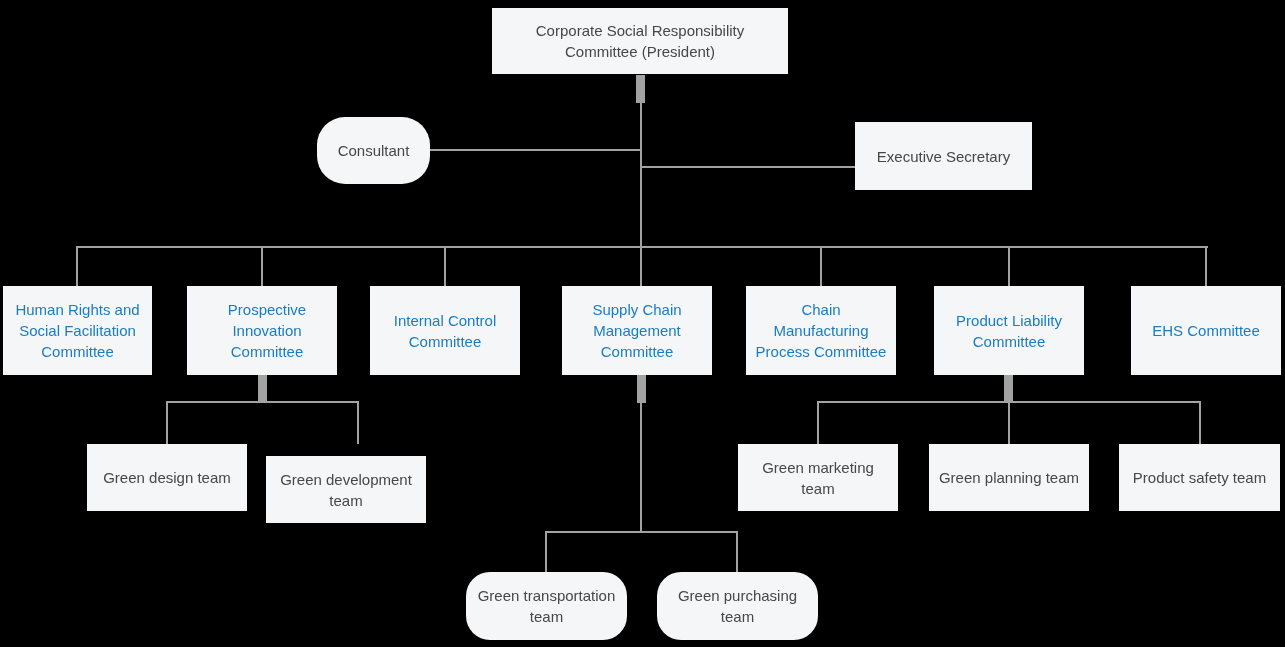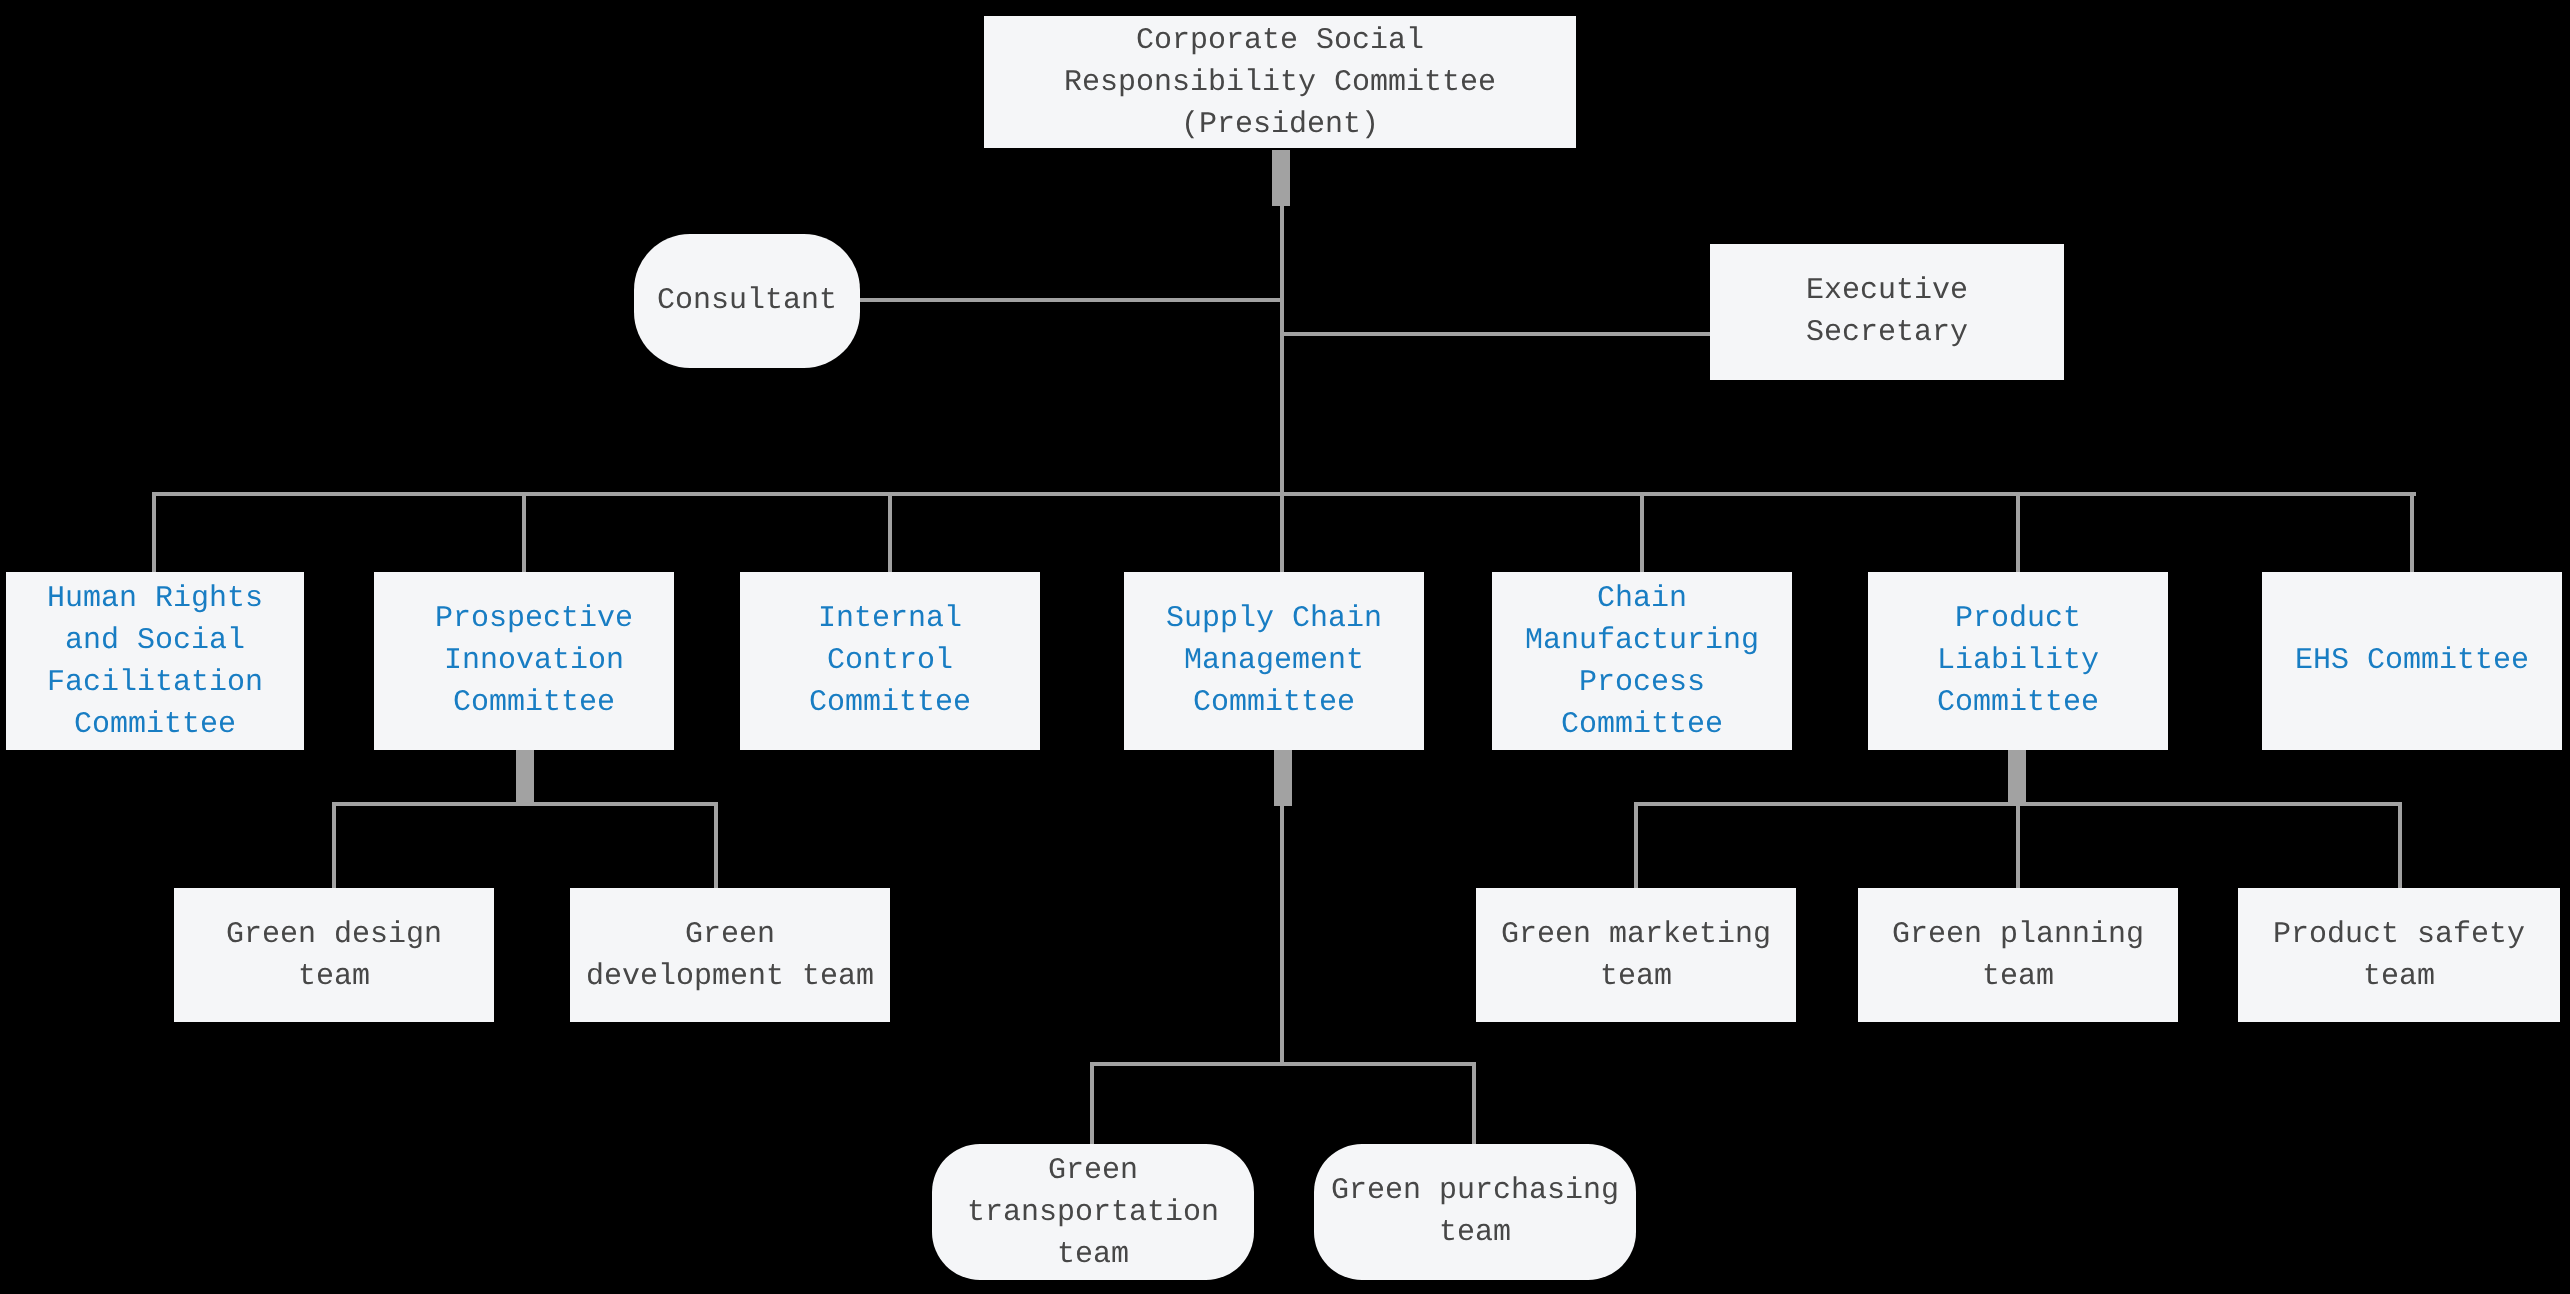--- a/index.html
+++ b/index.html
@@ -1,20 +1,20 @@
 <!DOCTYPE html>
 <html style="--background: #000000; --box-bg: #f5f6f8; --text: #474747; --committee-text: #187dc3; --line: #a2a2a2;"><head>
 <meta charset="utf-8">
 <style>
   html,body{margin:0;padding:0;background:#000;}
   .canvas{
     position:relative;
     width:1285px;height:645px;
     background:var(--background,#000);
-    font-family:Liberation Mono, monospace;
+    font-family:Liberation Sans, sans-serif;
     overflow:hidden;
   }
   .box{
     position:absolute;
     background:var(--box-bg,#f5f6f8);
     color:var(--text,#474747);
     display:flex;align-items:center;justify-content:center;
     text-align:center;
     font-size:15px;line-height:21px;
     box-sizing:border-box;
@@ -65,21 +65,21 @@
   
   #stub-c4{left:637px;top:375px;height:28px;}
   #v-supply{left:640px;top:402px;width:2px;height:130px;}
   #h-supply{left:545px;top:531px;width:193px;height:2px;}
   #ds1{left:545px;top:533px;width:2px;height:39px;}
   #ds2{left:736px;top:533px;width:2px;height:39px;}
 
   
   .team{top:444px;height:67px;}
   #t1{left:87px;width:160px;}
-  #t2{left:285px;width:160px;}
+  #t2{left:266px;width:160px;margin-top:12px;}
   #t3{left:738px;width:160px;}
   #t4{left:929px;width:160px;}
   #t5{left:1119px;width:161px;}
   .bteam{top:572px;height:68px;border-radius:24px;}
   #b1{left:466px;width:161px;}
   #b2{left:657px;width:161px;}
 </style>
 </head>
 <body>
 

